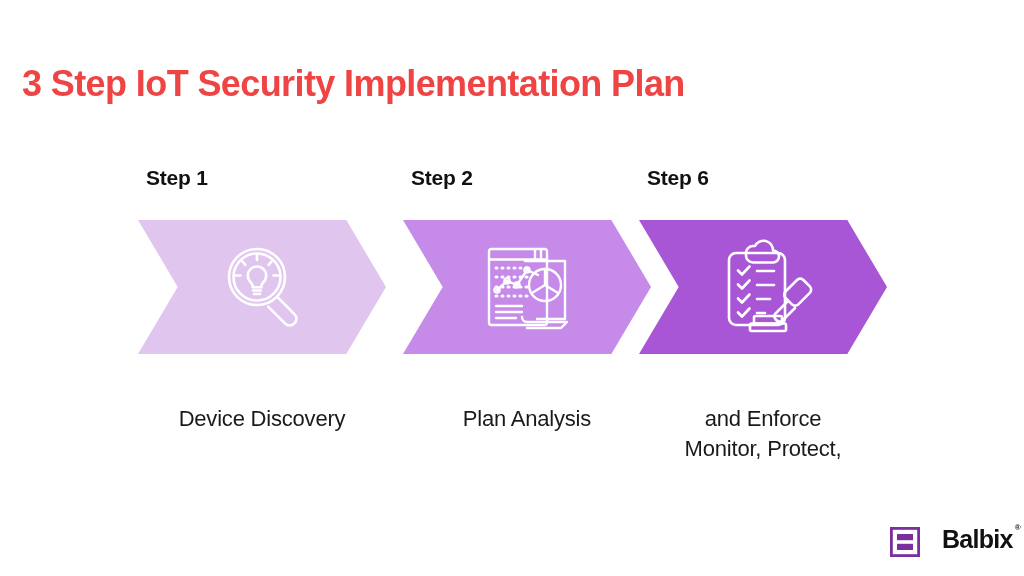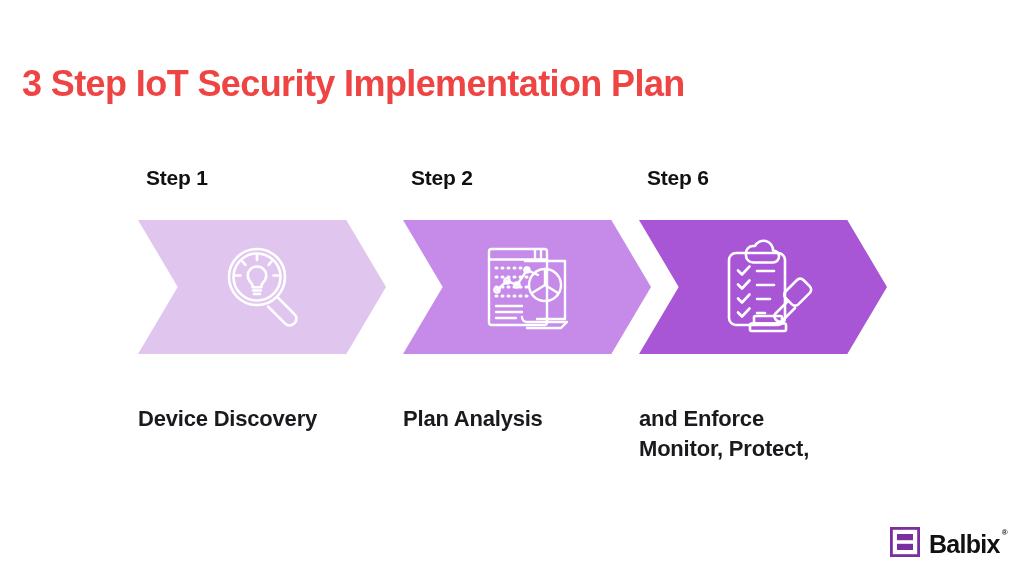--- a/index.html
+++ b/index.html
@@ -78,36 +78,36 @@
   .chevron svg {
     display: block;
     margin-left: 6px;
   }
 
   .caption {
     position: absolute;
     top: 404px;
     left: 0;
     width: 248px;
+    text-align: center;
     font-size: 22px;
     color: #1a1a1e;
     line-height: 1.38;
     letter-spacing: -0.2px;
-    font-weight: bold;
   }
   .caption .line { display: block; }
 
   
   .logo {
     position: absolute;
     left: 890px;
     top: 527px;
     display: flex;
-    align-items: flex-end;
-    gap: 9px;
+    align-items: flex-start;
+    gap: 22px;
   }
   .logo-mark { display: block; }
   .logo-word {
     font-size: 25px;
     font-weight: 700;
     color: #111114;
     letter-spacing: -0.7px;
     position: relative;
     line-height: 1;
   }

